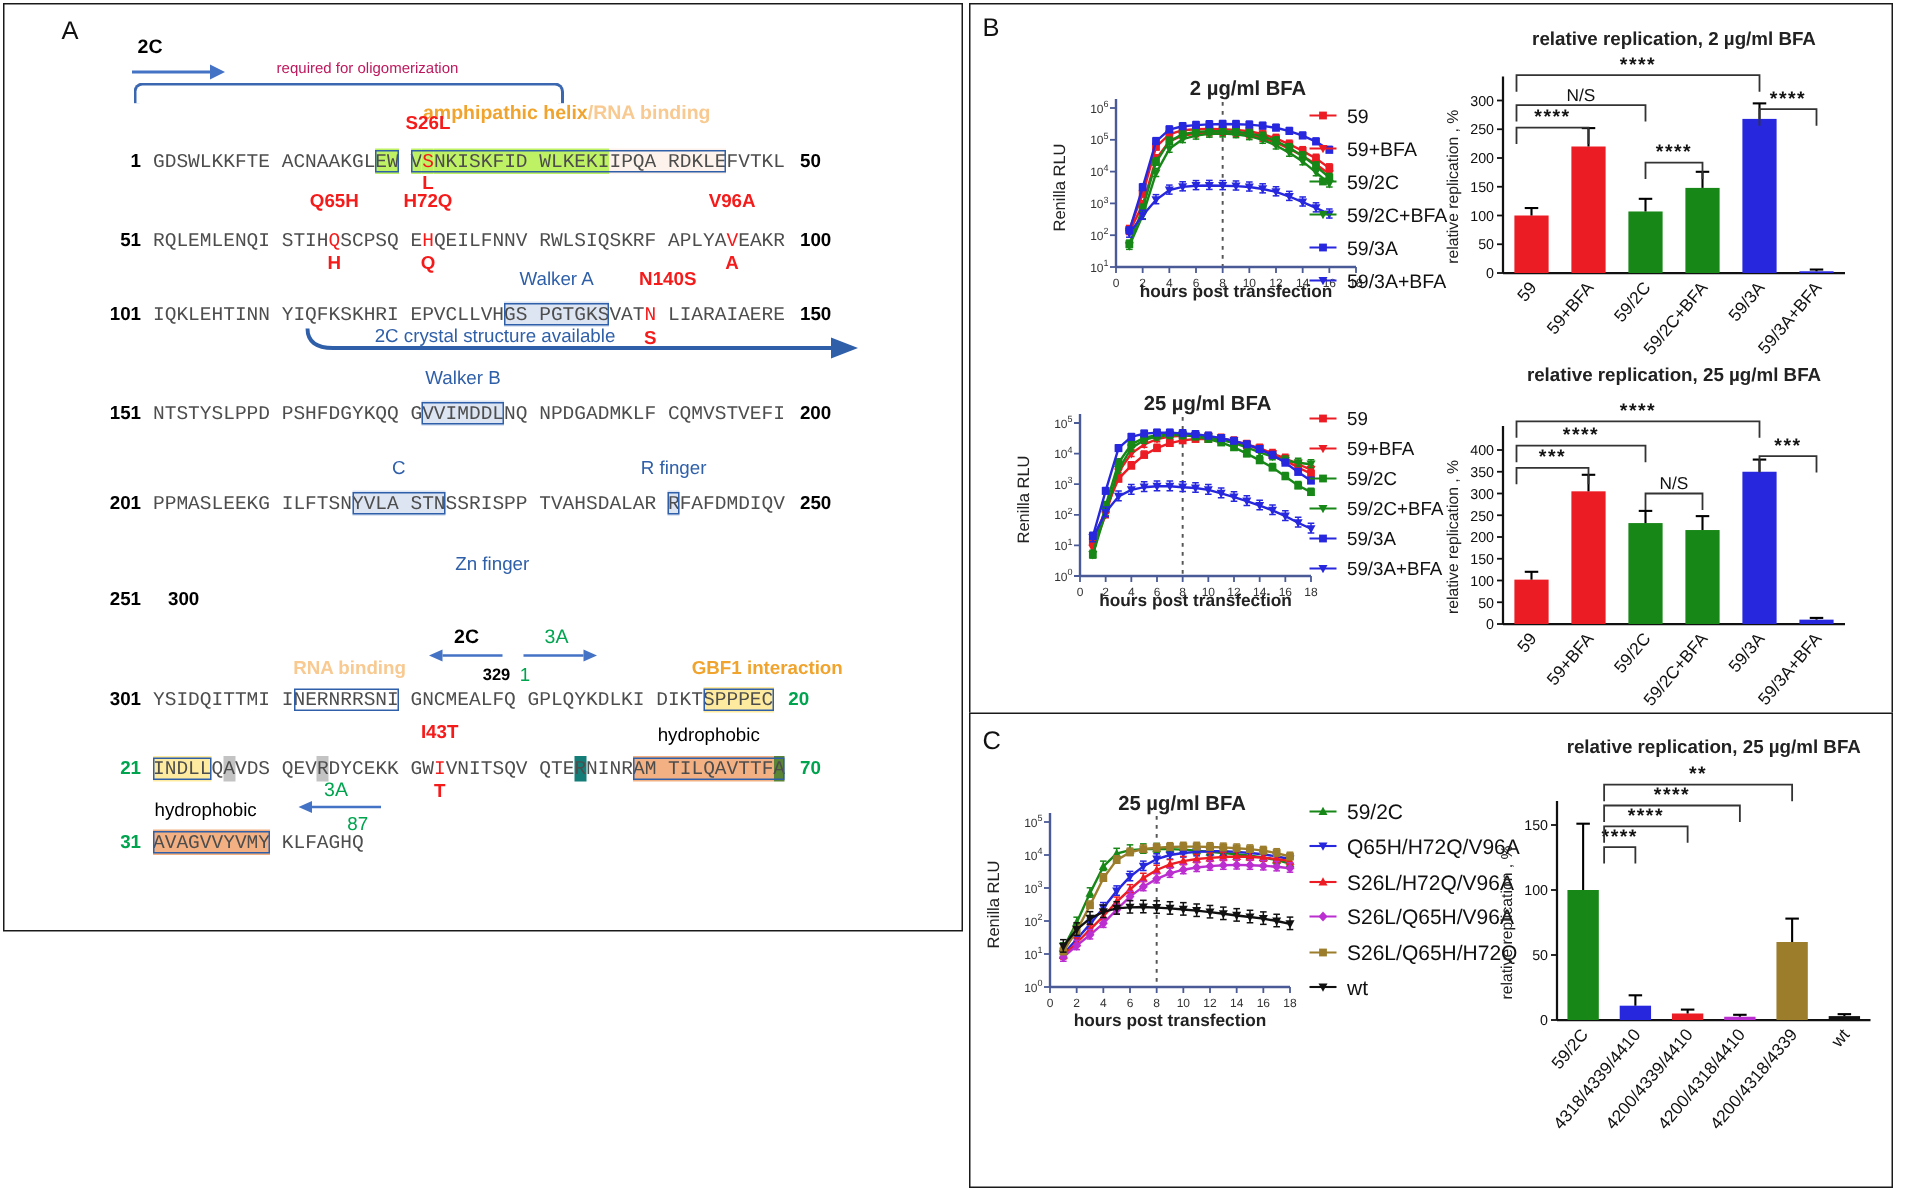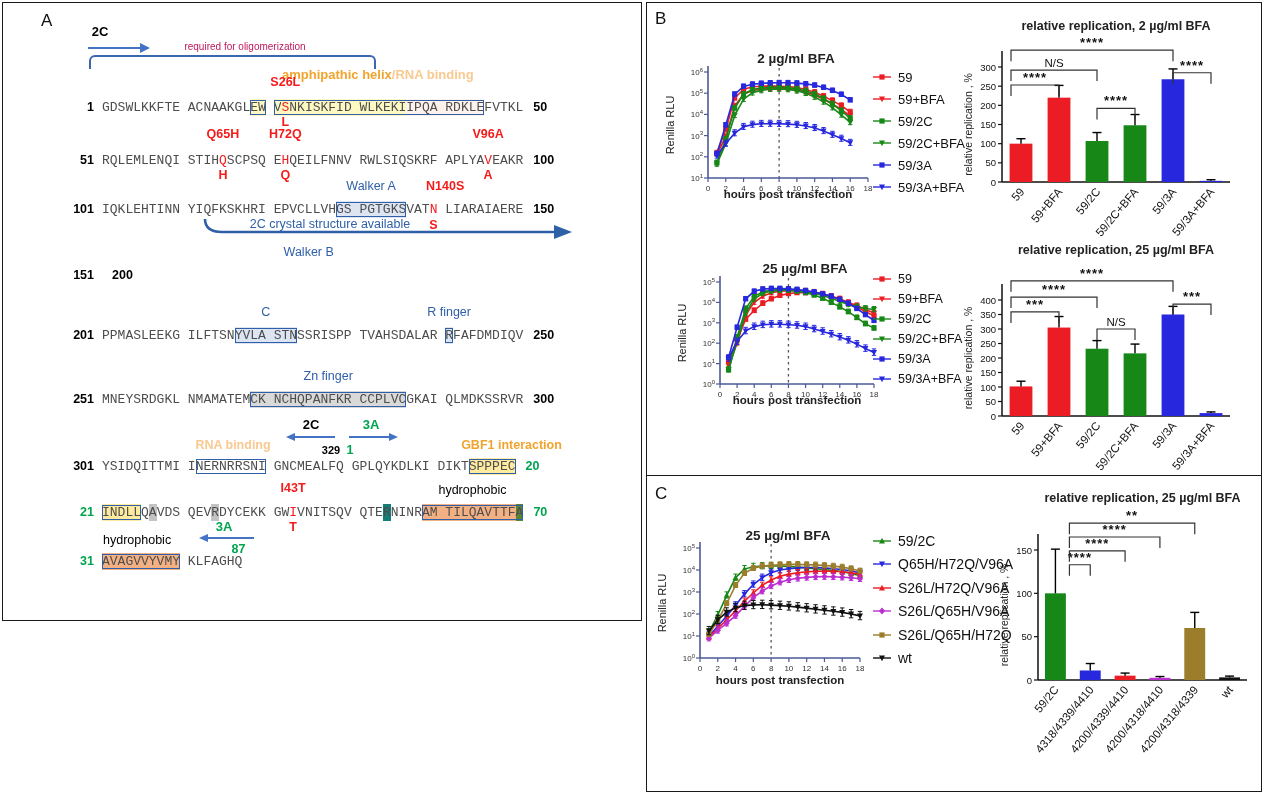--- a/index.html
+++ b/index.html
@@ -10,31 +10,31 @@
   #panelC{left:646px;top:475px;width:614px;height:315px}
   .plabel{position:absolute;font-size:17px;color:#111}
   
   .seqrow{position:absolute;height:18px;display:flex;align-items:center;white-space:pre}
   .ln{display:inline-block;width:36px;margin-right:8px;text-align:right;font-weight:700;font-size:12.5px;color:#000}
   .rn{margin-left:10px;font-weight:700;font-size:12.5px;color:#000}
   .grnum{color:#00a44f}
   .seq{font-family:"Liberation Mono",monospace;font-size:13px;color:#4d4d4d;white-space:pre}
   .sg{white-space:pre;padding:1px 0}
   .bx{outline:1.6px solid #2e5fa8;outline-offset:-1px;white-space:pre}
-  .o{background:#fef9c3}.L{background:#fdf3ec}.b{background:#dde5f3}.g{background:#d9d9d9}
+  .o{background:#bef264}.L{background:#fdf3ec}.b{background:#dde5f3}.g{background:#d9d9d9}
   .y{background:#ffeb9f}.t{background:#f3b183}.G{background:#5a8436}.T{background:#157d78}.c{background:#c3c3c3}
   .r{color:#f51b1b}
   
   .an{position:absolute;transform:translate(-50%,-50%);font-size:12.5px;white-space:nowrap}
   .red{color:#f51b1b;font-weight:700}
   .blue{color:#2e5fa8}
   .org{color:#f0a42e;font-weight:700}
   .lorg{color:#f8c990;font-weight:700}
   .brn{color:#000000}
-  .grn{color:#00a44f;font-weight:700}
+  .grn{color:#00a44f;font-weight:400}
   .blk{color:#000;font-weight:700}
   .ov{position:absolute;white-space:nowrap}
   #top2c{left:100px;top:31px;font-weight:700;font-size:13px;color:#000;transform:translate(-50%,-50%)}
   #topreq{left:245px;top:46px;color:#be185d;font-size:10px;transform:translate(-50%,-50%)}
   #topbracket{left:89px;top:55px;width:283px;height:12px;border:2.6px solid #3b67b0;border-bottom:none;border-radius:6px 6px 0 0}
   #topamphi{left:282px;top:67px;font-size:13px}
   #crystlab{left:330px;top:224px;color:#2e5fa8;font-size:12.5px;transform:translate(-50%,-50%)}
   #mid2c{left:311px;top:424px;font-weight:700;font-size:13px;color:#000;transform:translate(-50%,-50%)}
   #mid3a{left:371px;top:424px;transform:translate(-50%,-50%);font-size:13px}
   #mid329{left:331px;top:450px;transform:translate(-50%,-50%);font-size:11px}
@@ -92,29 +92,29 @@
   <div class="ov grn" id="r713a">3A</div>
   <svg class="asvg" style="left:196px;top:532px" width="62" height="12">
     <line x1="58" y1="6" x2="12" y2="6" stroke="#4472c4" stroke-width="1.8"></line>
     <polygon points="12,2 12,10 3,6" fill="#4472c4"></polygon>
   </svg>
 
   <div id="seqhost">
       <div class="seqrow" style="left: 58px; top: 98px;"><span class="ln">1</span><span class="seq"><span class="sg">GDSWLKKFTE ACNAAKGL</span><span class="bx"><span class="sg o">EW</span></span><span class="sg"> </span><span class="bx"><span class="sg o">V</span><span class="sg o r">S</span><span class="sg o">NKISKFID WLKEKI</span><span class="sg L">IPQA RDKLE</span></span><span class="sg">FVTKL</span></span><span class="rn">50</span><div class="an red" style="left: 227.3px; top: -16px;">S26L</div><div class="an red" style="left: 227.3px; top: 24px;">L</div></div>
       <div class="seqrow" style="left: 58px; top: 151px;"><span class="ln">51</span><span class="seq"><span class="sg">RQLEMLENQI STIH</span><span class="sg r">Q</span><span class="sg">SCPSQ E</span><span class="sg r">H</span><span class="sg">QEILFNNV RWLSIQSKRF APLYA</span><span class="sg r">V</span><span class="sg">EAKR</span></span><span class="rn">100</span><div class="an red" style="left: 164.9px; top: -17px;">Q65H</div><div class="an red" style="left: 164.9px; top: 24px;">H</div><div class="an red" style="left: 227.3px; top: -17px;">H72Q</div><div class="an red" style="left: 227.3px; top: 24px;">Q</div><div class="an red" style="left: 430.1px; top: -17px;">V96A</div><div class="an red" style="left: 430.1px; top: 24px;">A</div></div>
       <div class="seqrow" style="left: 58px; top: 200px;"><span class="ln">101</span><span class="seq"><span class="sg">IQKLEHTINN YIQFKSKHRI EPVCLLVH</span><span class="bx"><span class="sg b">GS PGTGKS</span></span><span class="sg">VAT</span><span class="sg r">N</span><span class="sg"> LIARAIAERE</span></span><span class="rn">150</span><div class="an blue" style="left: 313.1px; top: -14px;">Walker A</div><div class="an red" style="left: 387.2px; top: -14px;">N140S</div><div class="an red" style="left: 375.5px; top: 25px;">S</div></div>
-      <div class="seqrow" style="left: 58px; top: 266px;"><span class="ln">151</span><span class="rn">200</span><div class="an blue" style="left: 250.7px; top: -14px;">Walker B</div></div>
+      <div class="seqrow" style="left: 58px; top: 266px;"><span class="ln">151</span><span class="seq"><span class="sg">NTSTYSLPPD PSHFDGYKQQ G</span><span class="bx"><span class="sg b">VVIMDDL</span></span><span class="sg">NQ NPDGADMKLF CQMVSTVEFI</span></span><span class="rn">200</span><div class="an blue" style="left: 250.7px; top: -14px;">Walker B</div></div>
       <div class="seqrow" style="left: 58px; top: 326px;"><span class="ln">201</span><span class="seq"><span class="sg">PPMASLEEKG ILFTSN</span><span class="bx"><span class="sg b">YVLA STN</span></span><span class="sg">SSRISPP TVAHSDALAR </span><span class="bx"><span class="sg b">R</span></span><span class="sg">FAFDMDIQV</span></span><span class="rn">250</span><div class="an blue" style="left: 207.8px; top: -14px;">C</div><div class="an blue" style="left: 391.1px; top: -14px;">R finger</div></div>
-      <div class="seqrow" style="left: 58px; top: 390px;"><span class="ln">251</span><span class="seq"><span class="sg">MNEYSRDGKL NMAMATEM</span><span class="bx"><span class="sg g">CK NCHQPANFKR CCPLVC</span></span><span class="sg">GKAI QLMDKSSRVR</span></span><span class="rn">300</span><div class="an blue" style="left: 270.2px; top: -14px;">Zn finger</div></div>
+      <div class="seqrow" style="left: 58px; top: 390px;"><span class="ln">251</span><span class="rn">300</span><div class="an blue" style="left: 270.2px; top: -14px;">Zn finger</div></div>
       <div class="seqrow" style="left: 58px; top: 457px;"><span class="ln">301</span><span class="seq"><span class="sg">YSIDQITTMI I</span><span class="bx"><span class="sg">NERNRRSNI</span></span><span class="sg"> GNCMEALFQ GPLQYKDLKI DIKT</span><span class="bx"><span class="sg y">SPPPEC</span></span></span><span class="rn grnum">20</span><div class="an lorg" style="left: 175.04px; top: -12px;">RNA binding</div><div class="an org" style="left: 453.5px; top: -12px;">GBF1 interaction</div></div>
       <div class="seqrow" style="left: 58px; top: 503px;"><span class="ln grnum">21</span><span class="seq"><span class="bx"><span class="sg y">INDLL</span></span><span class="sg">Q</span><span class="sg c">A</span><span class="sg">VDS QEV</span><span class="sg c">R</span><span class="sg">DYCEKK GW</span><span class="sg r">I</span><span class="sg">VNITSQV QTE</span><span class="sg T">R</span><span class="sg">NINR</span><span class="bx"><span class="sg t">AM TILQAVTTF</span><span class="sg G">A</span></span></span><span class="rn grnum">70</span><div class="an red" style="left: 235.1px; top: -15px;">I43T</div><div class="an red" style="left: 235.1px; top: 24px;">T</div><div class="an brn" style="left: 414.5px; top: -13px;">hydrophobic</div></div>
       <div class="seqrow" style="left: 58px; top: 552px;"><span class="ln grnum">31</span><span class="seq"><span class="bx"><span class="sg t">AVAGVVYVMY</span></span><span class="sg"> KLFAGHQ</span></span><div class="an brn" style="left: 79.1px; top: -12px;">hydrophobic</div><div class="an grn" style="left: 180.5px; top: -3px;">87</div></div>
     </div>
 
-  <div class="asvg" id="lc1" style="left:652px;top:38px"><svg width="240" height="180">
+  <div class="asvg" id="lc1" style="left:688px;top:38px"><svg width="240" height="180">
         <text x="144" y="25" text-anchor="middle" font-size="13.5" font-weight="600" fill="#222">2 µg/ml BFA</text>
         <line x1="127.11111111111111" y1="30" x2="127.11111111111111" y2="140" stroke="#555" stroke-width="1.3" stroke-dasharray="2.5,3.5"></line>
         <line x1="56" y1="28" x2="56" y2="140" stroke="#4a5a96" stroke-width="1.6"></line>
         <line x1="56" y1="140" x2="216" y2="140" stroke="#4a5a96" stroke-width="1.6"></line>
         <line x1="52" y1="140" x2="56" y2="140" stroke="#4a5a96" stroke-width="1.2"></line>
         <text x="51" y="143" text-anchor="end" font-size="8" fill="#333">10<tspan dy="-3.5" font-size="6">1</tspan></text>
         <line x1="52" y1="118.8" x2="56" y2="118.8" stroke="#4a5a96" stroke-width="1.2"></line>
         <text x="51" y="121.8" text-anchor="end" font-size="8" fill="#333">10<tspan dy="-3.5" font-size="6">2</tspan></text>
         <line x1="52" y1="97.6" x2="56" y2="97.6" stroke="#4a5a96" stroke-width="1.2"></line>
         <text x="51" y="100.6" text-anchor="end" font-size="8" fill="#333">10<tspan dy="-3.5" font-size="6">3</tspan></text>

